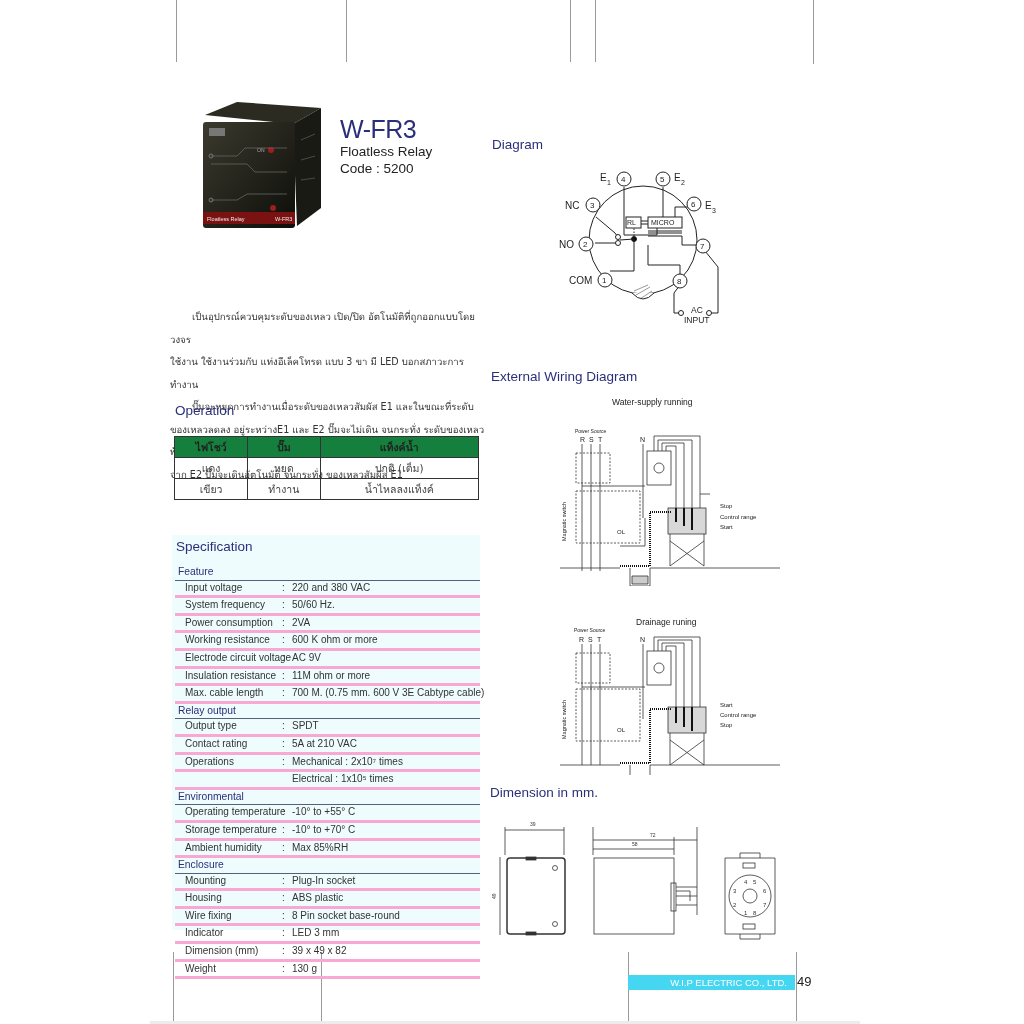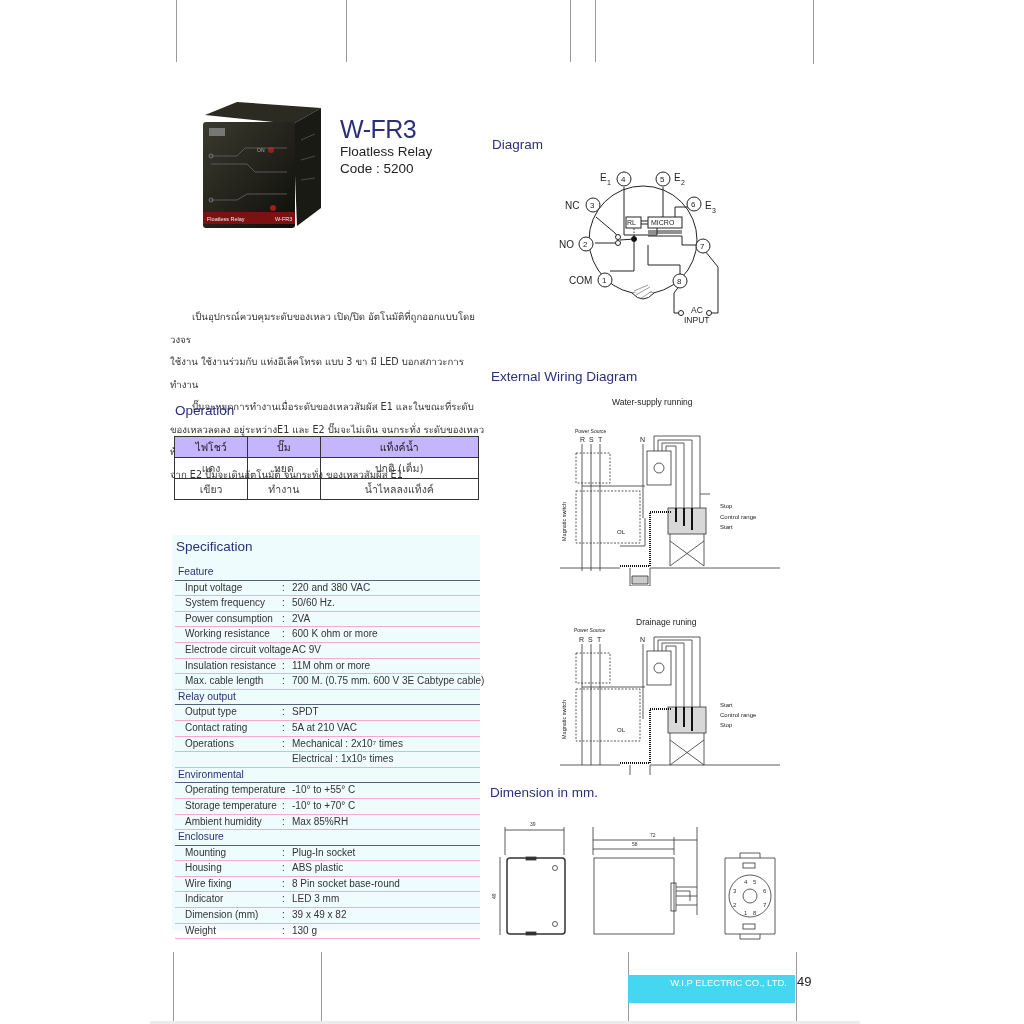--- a/index.html
+++ b/index.html
@@ -10,29 +10,29 @@
   .product-img { left:197px; top:100px; width:128px; height:130px; }
   .title-block { left:340px; top:115px; }
   .title-block .model { font-family:"Liberation Sans", sans-serif; font-size:25px; color:#2b2f7a; letter-spacing:-0.5px; line-height:28px; }
   .title-block .sub { font-family:"Liberation Sans", sans-serif; font-size:13.5px; color:#222; line-height:17px; }
   .desc { left:170px; top:262px; width:315px; font-size:9.6px; line-height:22.5px; color:#333;margin-top:44px; }
   .desc p { margin:0; }
   .desc .indent { text-indent:22px; }
   .section-h { font-family:"Liberation Sans", sans-serif; font-size:13.5px; color:#2b2f7a; }
   table.op { position:absolute; left:174px; top:436px; width:305px; border-collapse:collapse; font-size:10.5px; }
   table.op th, table.op td { border:1.5px solid #333; text-align:center; height:20px; padding:0; color:#444; font-weight:normal; }
-  table.op th { background:#c4b5fd; color:#222; }
+  table.op th { background:#15803d; color:#222;font-weight:bold; }
   .spec-box { left:172px; top:535px; width:308px; height:395px; background:#eefcfd; }
   .spec-rows { left:175px; top:565px; width:305px; font-family:"Liberation Sans", sans-serif; font-size:10px; color:#333; }
-  .spec-row { height:14.6px; line-height:14px; border-bottom:1px solid #f9a8d4; position:relative; white-space:nowrap; }
+  .spec-row { height:14.6px; line-height:14px; border-bottom:3px solid #f9a8d4; position:relative; white-space:nowrap; }
   .spec-row.group { color:#2b2f7a; font-size:10.3px; padding-left:3px; border-bottom:1.5px solid #55617a; }
   .spec-row .k { position:absolute; left:10px; }
   .spec-row .c { position:absolute; left:107px; }
   .spec-row .v { position:absolute; left:117px; }
-  .footer-bar { left:628px; top:975px; width:167px; height:28px; background:#45d6f1; color:#fff; font-family:"Liberation Sans", sans-serif; font-size:9.5px; text-align:right; line-height:15px; padding-right:8px; box-sizing:border-box; }
+  .footer-bar { left:628px; top:975px; width:167px; height:15px; background:#45d6f1; color:#fff; font-family:"Liberation Sans", sans-serif; font-size:9.5px; text-align:right; line-height:15px; padding-right:8px; box-sizing:border-box; }
   .page-no { left:797px; top:974px; font-family:"Liberation Sans", sans-serif; font-size:13px; color:#222; }
   svg text { font-family:"Liberation Sans", sans-serif; }
 </style>
 </head>
 <body>
 
 <div class="crop" style="left:176px;top:0;height:62px;"></div>
 <div class="crop" style="left:346px;top:0;height:62px;"></div>
 <div class="crop" style="left:570px;top:0;height:62px;"></div>
 <div class="crop" style="left:595px;top:0;height:62px;"></div>

